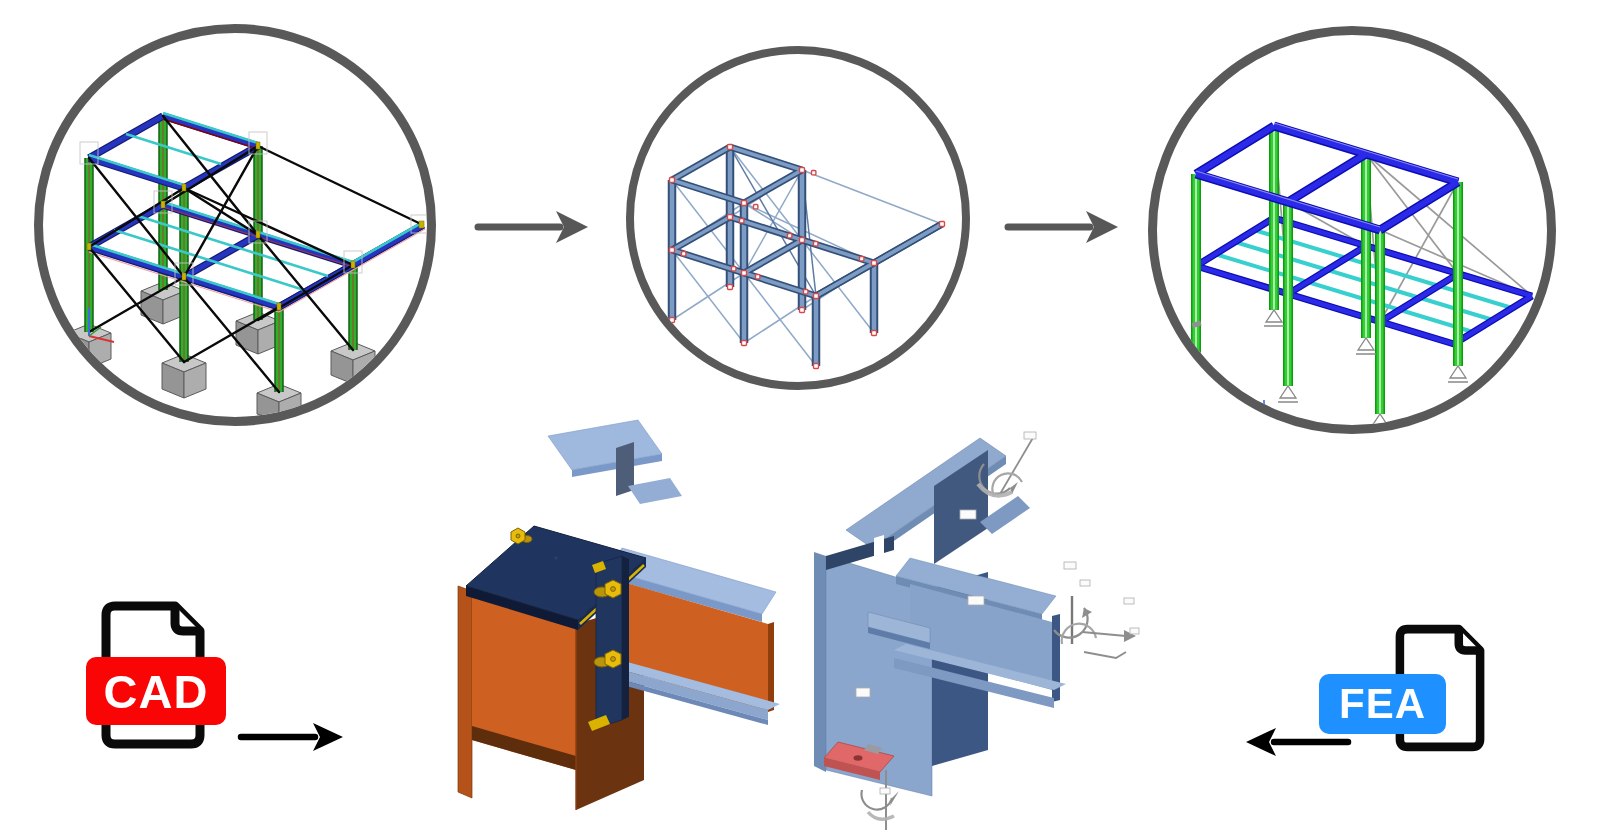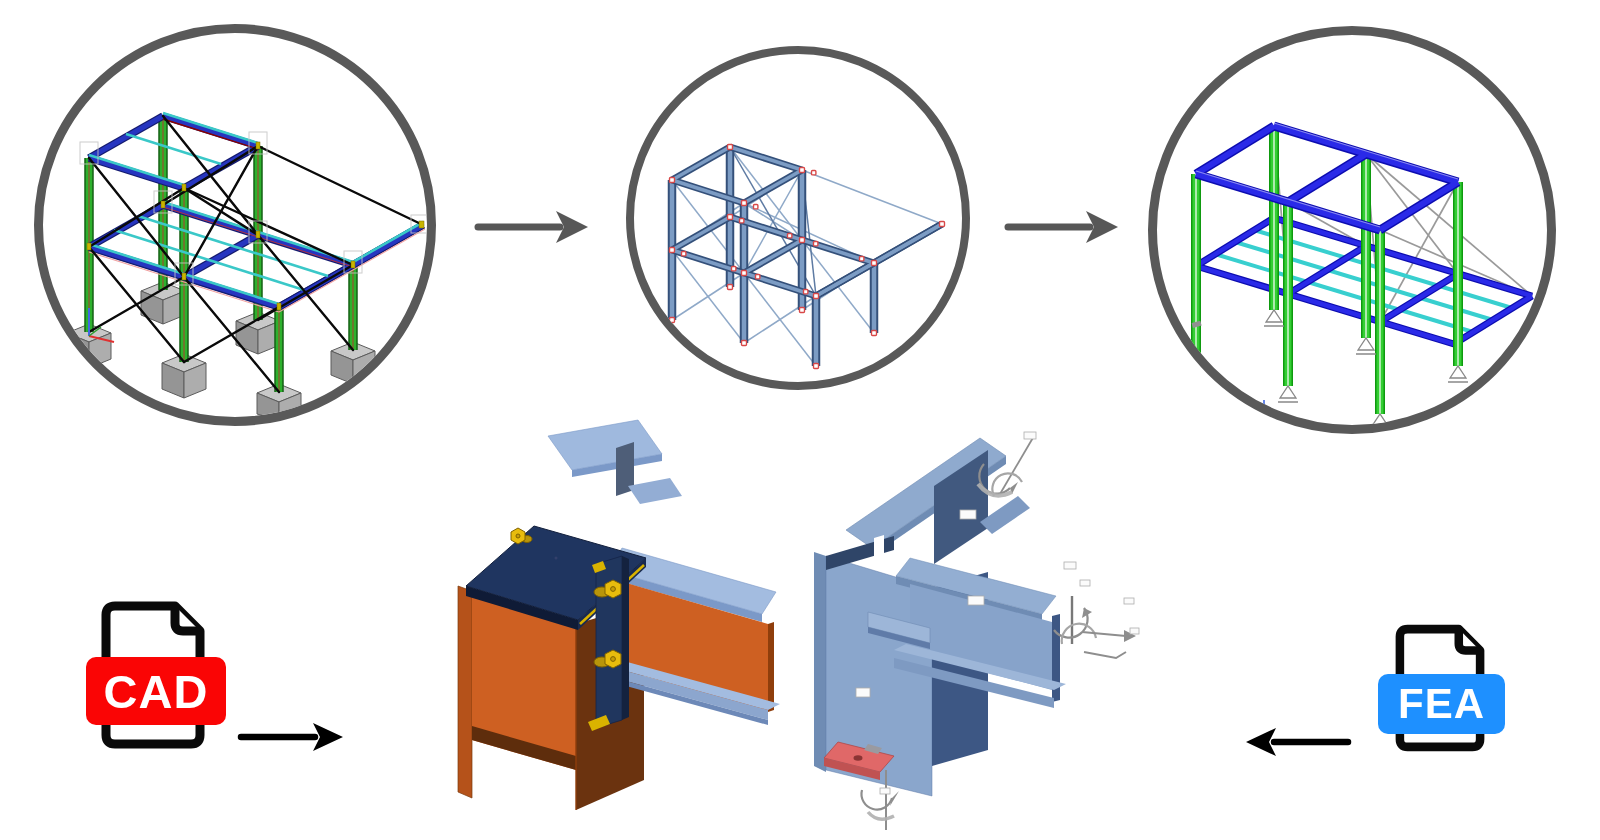--- a/index.html
+++ b/index.html
@@ -7,21 +7,21 @@
           font-family:"Liberation Sans", sans-serif;text-align:right;}
   .stage-circle{position:absolute;border-radius:50%;background:#fff;box-sizing:border-box;overflow:hidden;}
   .stage-circle svg{position:absolute;left:0;top:0;}
   .c1{left:34px;top:24px;width:402px;height:402px;border:9px solid #595959;}
   .c2{left:626px;top:46px;width:344px;height:344px;border:8px solid #595959;}
   .c3{left:1148px;top:26px;width:408px;height:408px;border:9px solid #595959;}
   .abs{position:absolute;}
   .file-label{position:absolute;display:flex;align-items:center;justify-content:center;
               color:#fff;font-weight:bold;border-radius:10px;letter-spacing:1px;}
   .cad-label{left:86px;top:657px;width:140px;height:68px;background:#FA0505;font-size:47px;}
-  .fea-label{left:1378px;top:674px;width:127px;height:60px;background:#1E90FF;font-size:42px;}
+  .fea-label{left:1319px;top:674px;width:127px;height:60px;background:#1E90FF;font-size:42px;}
 </style>
 </head>
 <body>
 
 <div id="canvas">
 
   <div class="stage-circle c1">
     <svg width="384" height="384" viewBox="9 9 384 384">
 
       <g stroke="#4A4A4A" stroke-width="1" opacity="0.9">

